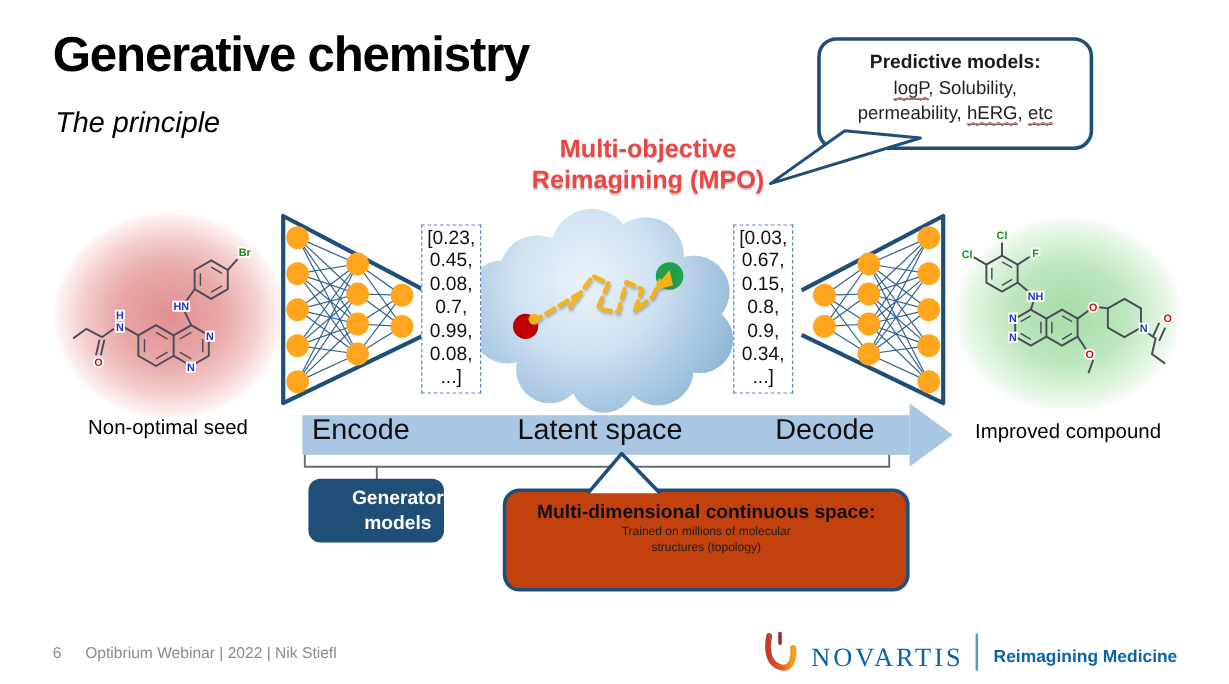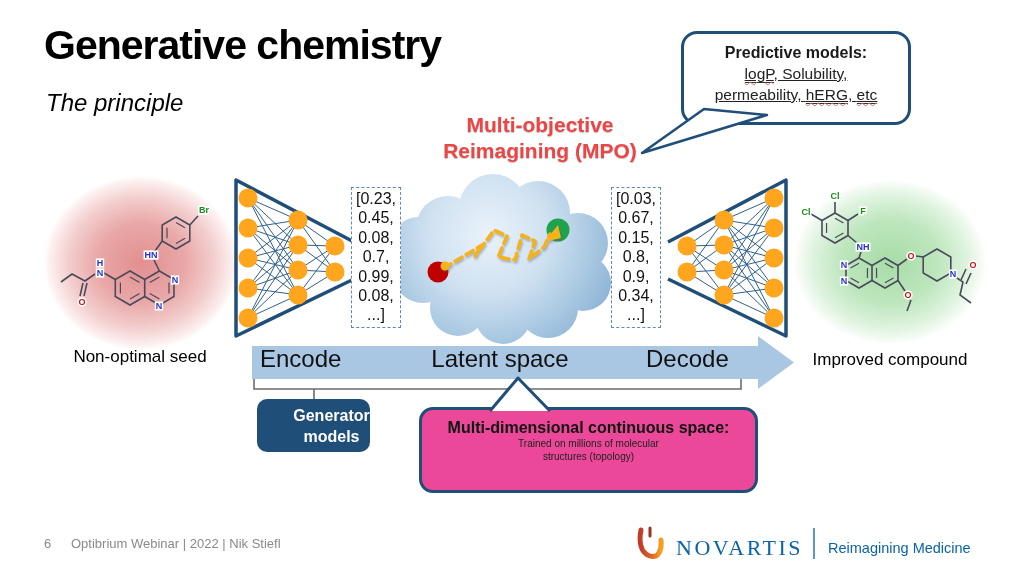--- a/index.html
+++ b/index.html
@@ -4,39 +4,39 @@
 <style>
   html,body{margin:0;padding:0;}
   body{font-family:"Liberation Sans",sans-serif;background:#fff;}
   .slide{position:relative;width:988px;height:570px;background:#fff;overflow:hidden;}
   .abs{position:absolute;}
   h1.title{position:absolute;left:44px;top:22px;margin:0;font-size:41px;font-weight:700;letter-spacing:-1px;color:#000;}
   .subtitle{position:absolute;left:46px;top:76px;font-size:24px;font-style:italic;color:#000;margin-top:13px;}
   .mpo{position:absolute;left:424px;top:112px;width:232px;text-align:center;font-size:21px;font-weight:700;color:#ef4444;line-height:1.22;text-shadow:0 1px 1px rgba(130,130,130,.5);}
   .callout{position:absolute;left:681px;top:31px;width:224px;height:80px;background:#fff;border:3px solid #1F4E79;border-radius:16px;text-align:center;padding-top:8px;box-sizing:content-box;z-index:6;}
   .callout .hd{font-size:16px;font-weight:700;color:#1a1a1a;line-height:1.35;}
-  .callout .ln{font-size:15.5px;color:#222;line-height:1.35;text-decoration:underline;}
+  .callout .ln{font-size:15.5px;color:#222;line-height:1.35;}
   .u{border-bottom:1.5px solid #333;text-decoration:underline wavy #d66 1px;text-underline-offset:2px;}
   .tail{position:absolute;left:630px;top:103px;z-index:7;}
   .ellipse{position:absolute;border-radius:50%;}
   .ellipse.red{left:44px;top:176px;width:194px;height:174px;background:radial-gradient(closest-side,#e28f8f 0%,#e9a7a7 45%,#f3cece 75%,#fdf1f1 95%,#fff 100%);}
   .ellipse.green{left:794px;top:180px;width:192px;height:164px;background:radial-gradient(closest-side,#a7dca7 0%,#bde6bd 50%,#def3de 80%,#f8fcf8 97%,#fff 100%);}
   .mol{position:absolute;}
   .cap{position:absolute;font-size:17px;color:#000;text-align:center;}
   .vec{position:absolute;top:187px;width:50px;height:141px;background:#fff;border:1.5px dashed #5b8ac2;font-size:16px;line-height:19.4px;text-align:center;white-space:pre-line;color:#111;z-index:5;padding-top:1px;box-sizing:border-box;}
   .flowlbl{position:absolute;top:345px;font-size:24px;color:#111;z-index:9;}
   .genbox{position:absolute;left:257px;top:399px;width:113px;height:53px;background:#1F4E79;border-radius:10px;color:#fff;font-size:16px;font-weight:700;text-align:center;line-height:1.3;padding-top:7px;box-sizing:border-box;z-index:8;padding-left:36px;}
-  .spacebox{position:absolute;left:419px;top:407px;width:333px;height:72px;background:#ec4899;border:3px solid #1F4E79;border-radius:14px;text-align:center;padding-top:8px;box-sizing:content-box;z-index:8;}
+  .spacebox{position:absolute;left:419px;top:407px;width:333px;height:72px;background:#c2410c;border:3px solid #1F4E79;border-radius:14px;text-align:center;padding-top:8px;box-sizing:content-box;z-index:8;}
   .spacebox .hd{font-size:16px;font-weight:700;color:#111;line-height:1.28;}
   .spacebox .bd{font-size:10px;color:#222;line-height:1.28;white-space:pre-line;}
   .vptr{position:absolute;left:480px;top:374px;z-index:9;}
   .footer{position:absolute;top:536px;font-size:13px;color:#8a8a8a;}
   .nv-name{position:absolute;left:676px;top:535px;font-family:"Liberation Serif",serif;font-size:22px;letter-spacing:2.5px;color:#0B63A7;}
   .nv-bar{position:absolute;left:813px;top:528px;width:2px;height:31px;background:#5e97c6;}
-  .nv-tag{position:absolute;left:828px;top:540px;font-size:14.5px;font-weight:400;color:#0B63A7;}
+  .nv-tag{position:absolute;left:828px;top:540px;font-size:14.5px;font-weight:700;color:#0B63A7;}
   svg{display:block;}
   .atom{font-size:9px;font-weight:700;paint-order:stroke;stroke:#fff;stroke-width:3px;text-anchor:middle;font-family:"Liberation Sans",sans-serif;}
   .atom.blue{fill:#2433cc;} .atom.red{fill:#cc1111;} .atom.green{fill:#149114;}
 </style>
 </head>
 <body>
 
 <div class="slide">
 
   <h1 class="title">Generative chemistry</h1>

